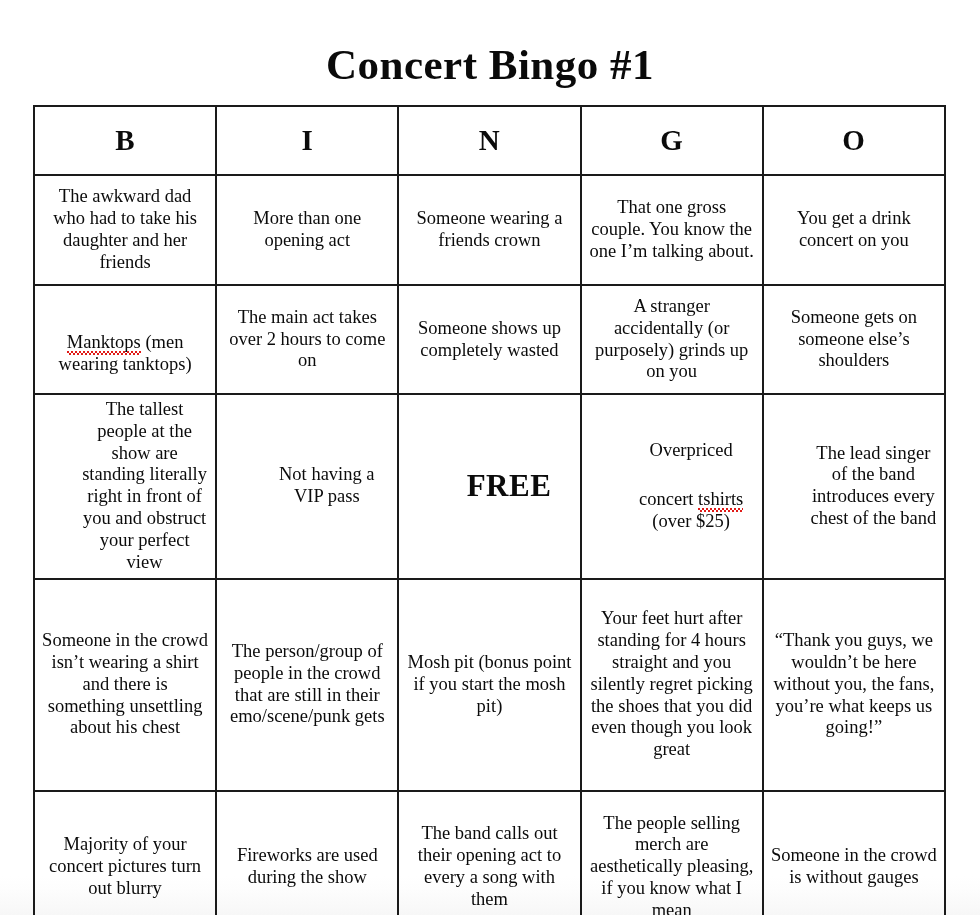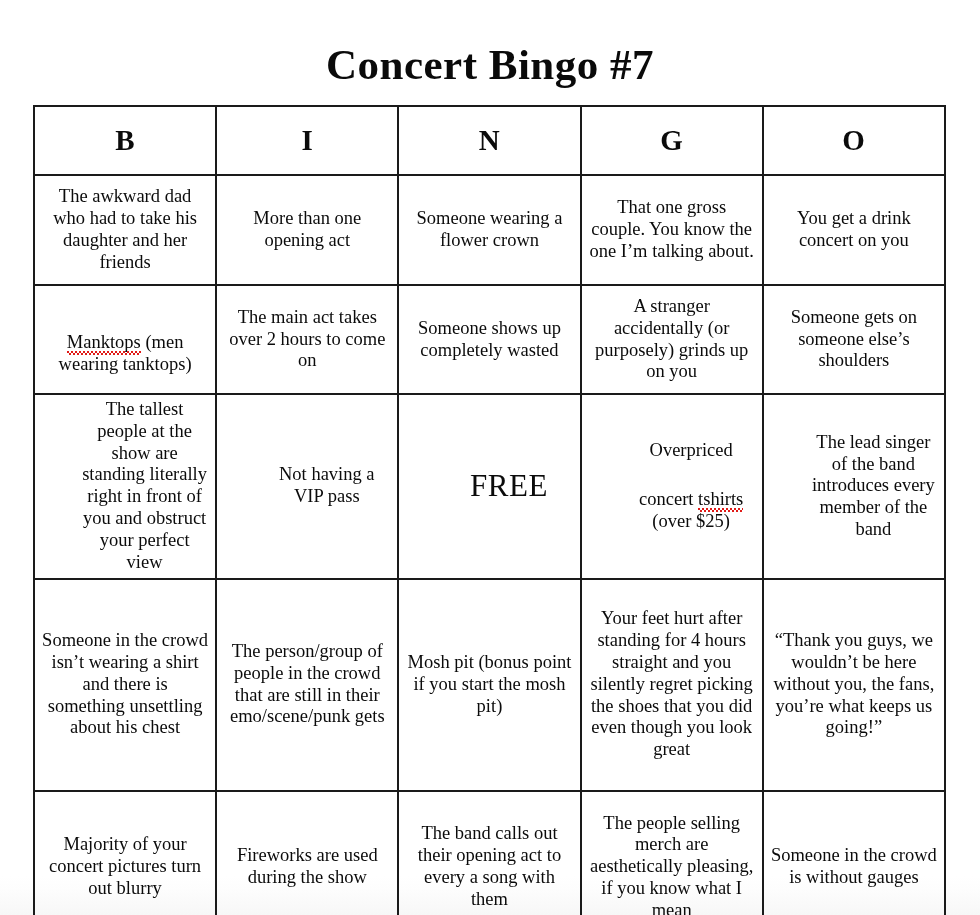--- a/index.html
+++ b/index.html
@@ -85,21 +85,21 @@
   }
 
   .row-1 td { height: 100px; }
   .row-2 td { height: 99px; }
   .row-3 td { height: 142px; padding-left: 46px; }
   .row-4 td { height: 202px; margin-top: 41px; }
   .row-5 td { height: 143px; }
 
   .free-cell {
     font-size: 31px;
-    font-weight: 400;
+    font-weight: 700;
     letter-spacing: 0.5px;
   }
 
   
   .misspelled {
     position: relative;
     display: inline-block;
     text-decoration: none;
     margin-top: 28px;
   }
@@ -117,53 +117,53 @@
     background-repeat: repeat-x;
     background-position: 0 0, 2px 0;
   }
 </style>
 </head>
 <body>
 
 <div class="page-canvas"></div>
 <div class="page-bottom-wash"></div>
 
-<h1 class="page-title">Concert Bingo #7</h1>
+<h1 class="page-title">Concert Bingo #1</h1>
 
 <table class="bingo-card">
   <thead>
     <tr class="header-row">
       <th>B</th>
       <th>I</th>
       <th>N</th>
       <th>G</th>
       <th>O</th>
     </tr>
   </thead>
   <tbody>
     <tr class="row-1">
       <td class="bingo-cell">The awkward dad who had to take his daughter and her friends</td>
       <td class="bingo-cell">More than one opening act</td>
-      <td class="bingo-cell">Someone wearing a flower crown</td>
+      <td class="bingo-cell">Someone wearing a friends crown</td>
       <td class="bingo-cell">That one gross couple. You know the one I’m talking about.</td>
       <td class="bingo-cell">You get a drink concert on you</td>
     </tr>
     <tr class="row-2">
       <td class="bingo-cell"><span class="misspelled">Manktops</span><span> (men wearing tanktops)</span></td>
       <td class="bingo-cell">The main act takes over 2 hours to come on</td>
       <td class="bingo-cell">Someone shows up completely wasted</td>
       <td class="bingo-cell">A stranger accidentally (or purposely) grinds up on you</td>
       <td class="bingo-cell">Someone gets on someone else’s shoulders</td>
     </tr>
     <tr class="row-3">
       <td class="bingo-cell">The tallest people at the show are standing literally right in front of you and obstruct your perfect view</td>
       <td class="bingo-cell">Not having a VIP pass</td>
       <td class="bingo-cell free-cell">FREE</td>
       <td class="bingo-cell"><span>Overpriced concert </span><span class="misspelled">tshirts</span><span> (over $25)</span></td>
-      <td class="bingo-cell">The lead singer of the band introduces every member of the band</td>
+      <td class="bingo-cell">The lead singer of the band introduces every chest of the band</td>
     </tr>
     <tr class="row-4">
       <td class="bingo-cell">Someone in the crowd isn’t wearing a shirt and there is something unsettling about his chest</td>
       <td class="bingo-cell">The person/group of people in the crowd that are still in their emo/scene/punk gets</td>
       <td class="bingo-cell">Mosh pit (bonus point if you start the mosh pit)</td>
       <td class="bingo-cell">Your feet hurt after standing for 4 hours straight and you silently regret picking the shoes that you did even though you look great</td>
       <td class="bingo-cell">“Thank you guys, we wouldn’t be here without you, the fans, you’re what keeps us going!”</td>
     </tr>
     <tr class="row-5">
       <td class="bingo-cell">Majority of your concert pictures turn out blurry</td>

